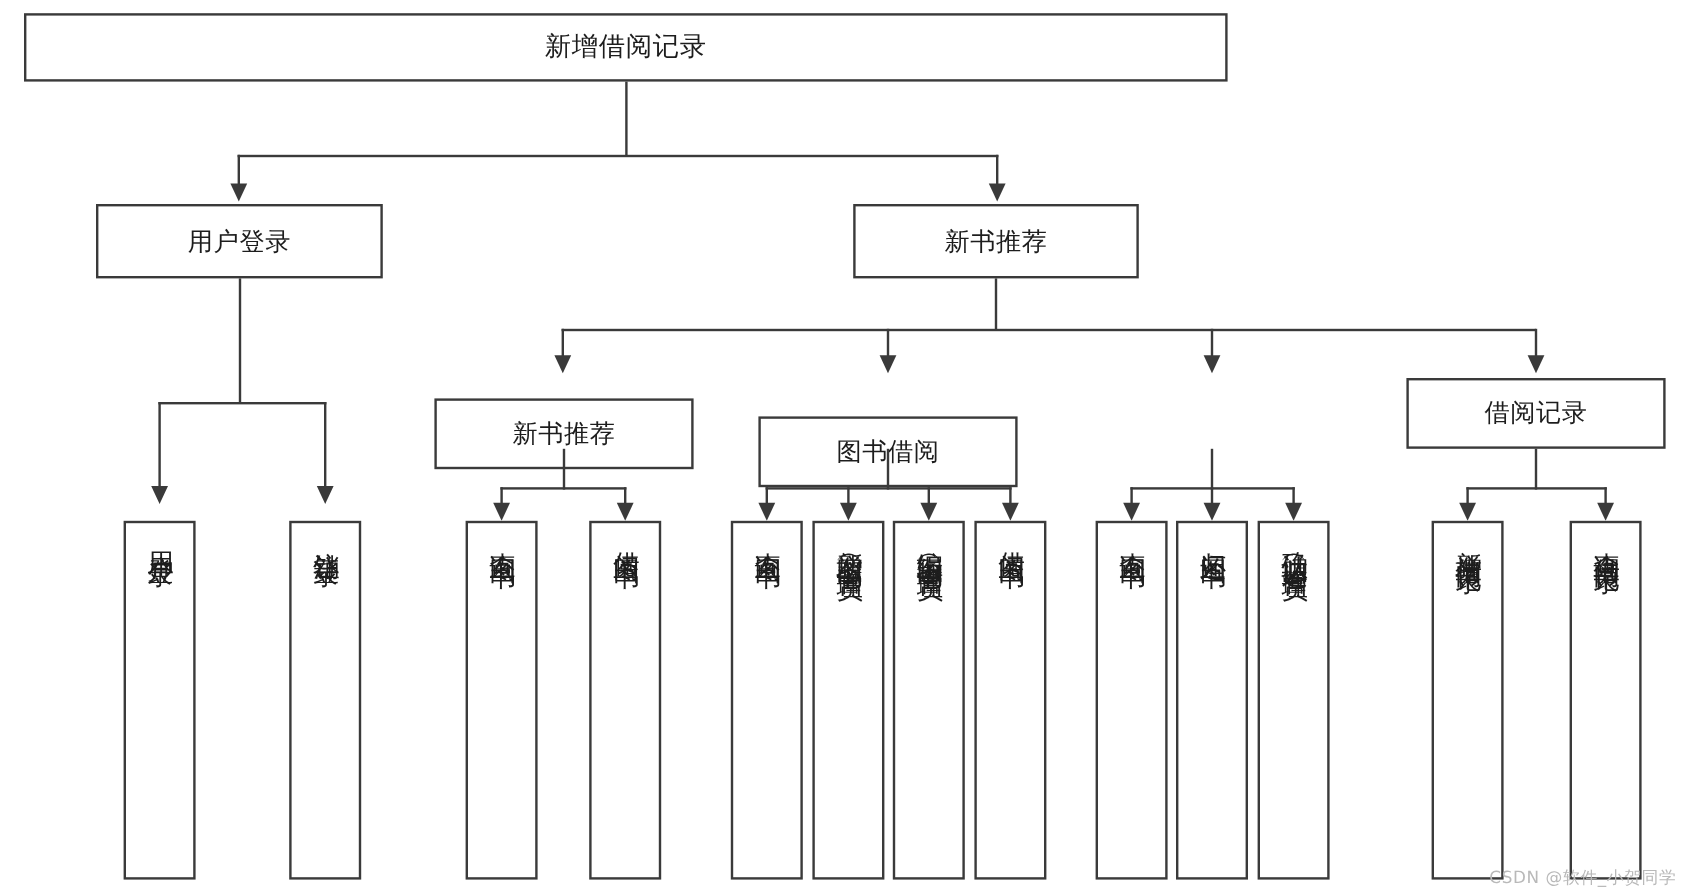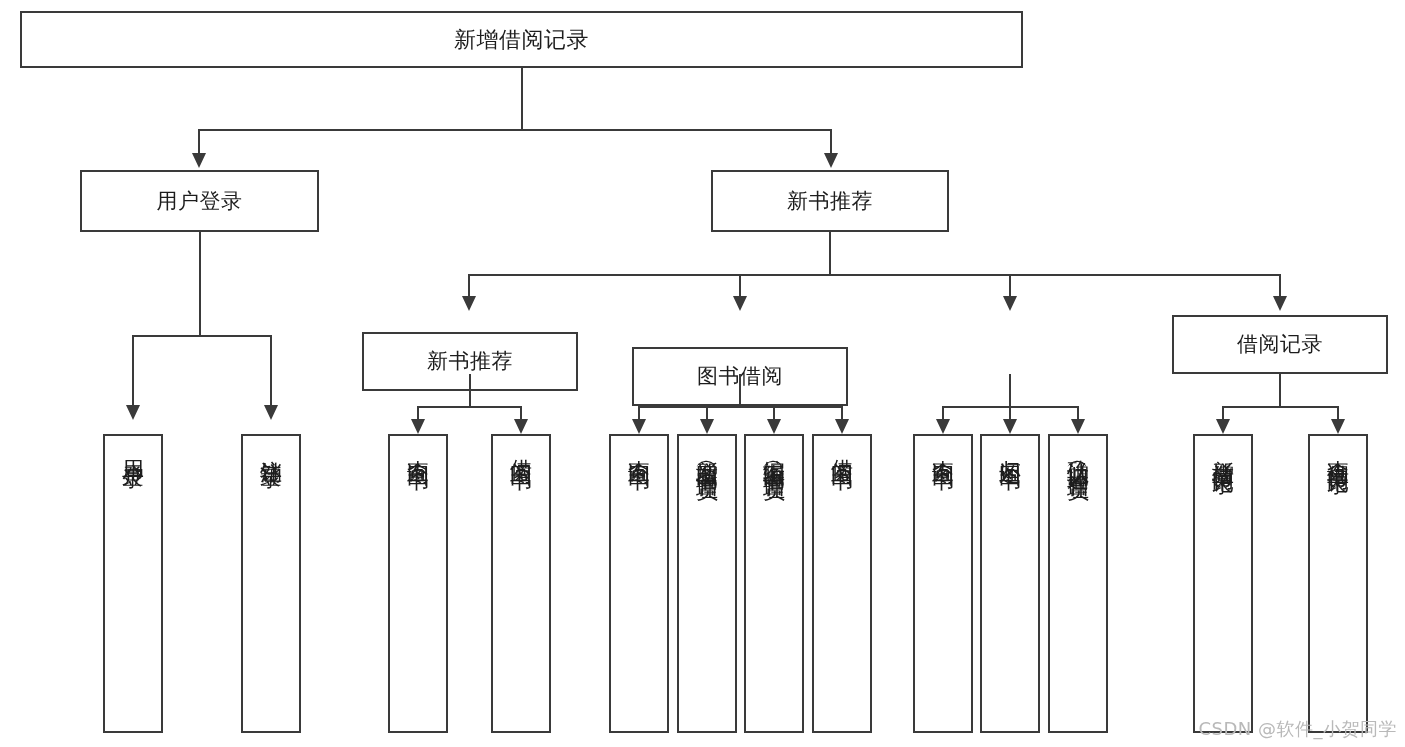--- a/index.html
+++ b/index.html
@@ -69,21 +69,21 @@
     width: 0;
     height: 0;
     border-left: 7px solid transparent;
     border-right: 7px solid transparent;
     border-top: 15px solid #3a3a3a;
   }
   #watermark {
     position: absolute;
     right: 8px;
     bottom: 6px;
-    font-size: 18px;
+    font-size: 14px;
     color: #b9b9b9;
     letter-spacing: 0.5px;
     white-space: nowrap;
     pointer-events: none;
     font-family: "DejaVu Sans", "Liberation Sans", sans-serif;
   }
 </style>
 </head>
 <body>
 

